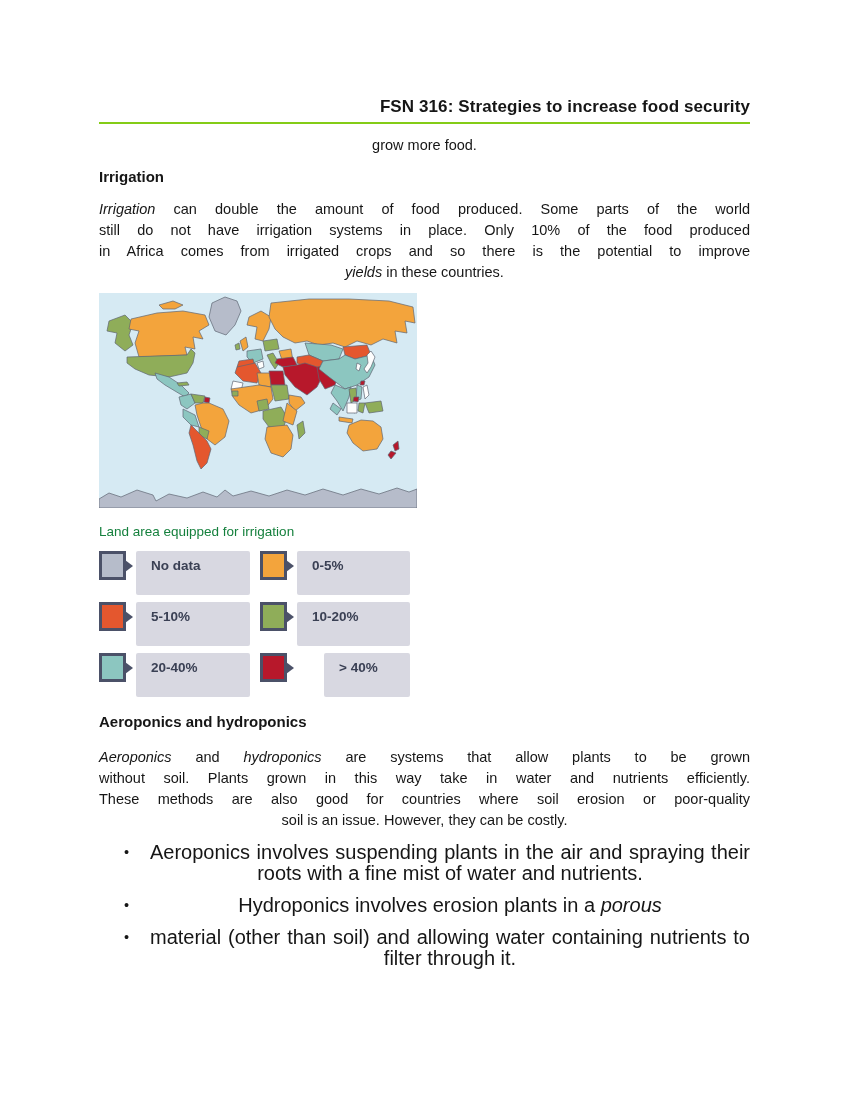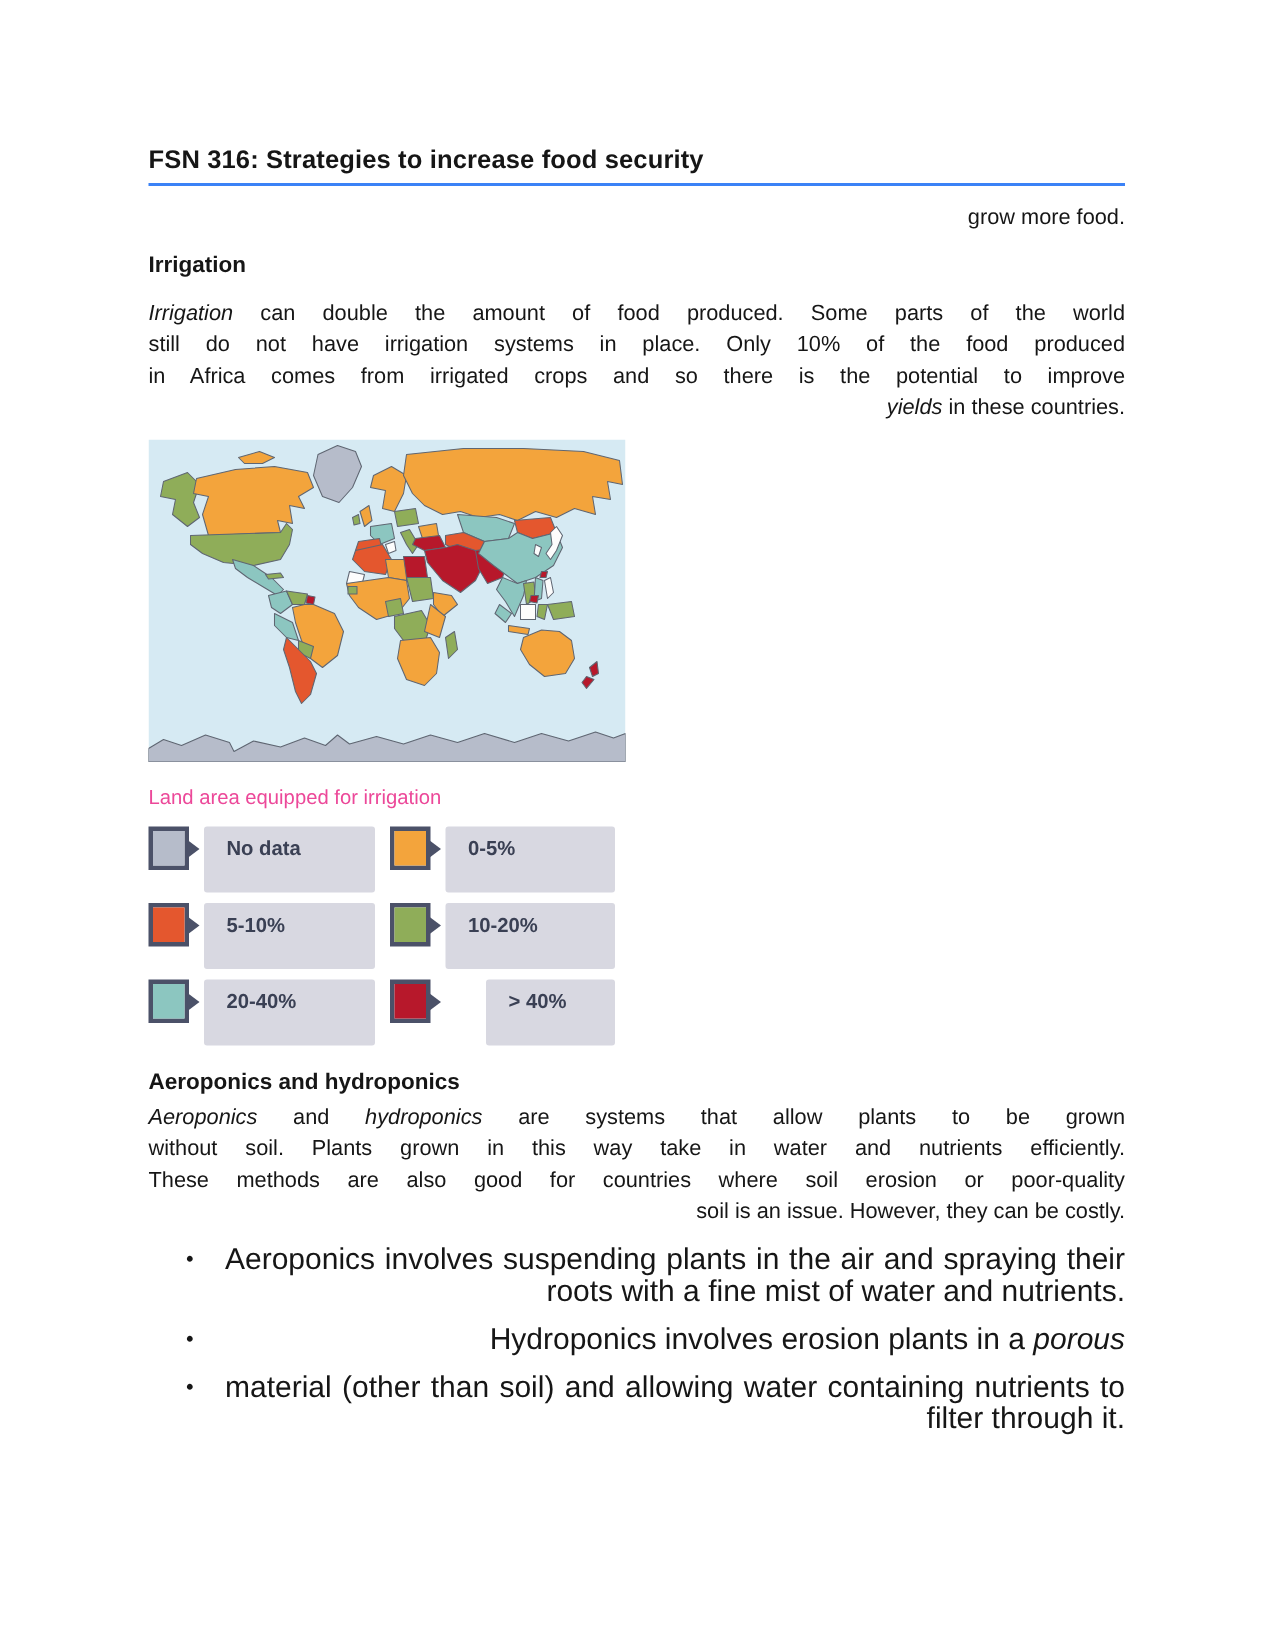--- a/index.html
+++ b/index.html
@@ -3,35 +3,35 @@
 <meta charset="utf-8">
 <style>
   html,body{margin:0;padding:0;}
   body{
     width:850px;height:1100px;background:#ffffff;overflow:hidden;
     font-family:"Liberation Sans","DejaVu Sans",sans-serif;
     color:#161616;
   }
   .page{width:850px;height:1100px;box-sizing:border-box;padding:0 100px 0 99px;}
   .title{
-    margin-top:96px;font-size:17px;font-weight:bold;text-align:left;
-    line-height:22px;padding-bottom:4px;border-bottom:2px solid #3b82f6;
+    margin-top:96px;font-size:17px;font-weight:bold;text-align:right;
+    line-height:22px;padding-bottom:4px;border-bottom:2px solid #84cc16;
     letter-spacing:.1px;
   }
   .body-p{font-size:14.5px;line-height:21px;margin:0;}
   .p-intro{margin-top:11px;}
   .hsec{font-size:15px;font-weight:bold;line-height:19px;margin:0;}
   .h-irr{margin-top:11px;}
   .p-irr{margin-top:13px;}
   .jl{display:block;text-align:justify;text-align-last:justify;}
-  .jl-last{display:block;text-align:right;}
+  .jl-last{display:block;text-align:center;}
   .map-wrap{margin-top:10px;width:318px;height:215px;}
   .map-wrap svg{display:block;}
   .brd{stroke:#5f6672;stroke-width:0.7;stroke-linejoin:round;}
-  .caption{margin-top:15px;font-size:13.5px;line-height:17px;color:#ec4899;}
+  .caption{margin-top:15px;font-size:13.5px;line-height:17px;color:#15803d;}
   .legend{
     margin-top:11px;width:311px;
     display:grid;grid-template-columns:151px 150px;column-gap:10px;row-gap:7px;
   }
   .lg-item{display:flex;height:44px;}
   .lg-swatch{
     position:relative;width:21px;height:23px;flex:0 0 auto;
     border:3px solid var(--swatch-border,#4b5168);
   }
   .lg-fill{display:block;width:100%;height:100%;}
@@ -39,21 +39,21 @@
     position:absolute;right:-10px;top:50%;margin-top:-6px;width:0;height:0;
     border-left:8px solid var(--swatch-border,#4b5168);
     border-top:6px solid transparent;border-bottom:6px solid transparent;
   }
   .lg-label{
     flex:1;margin-left:10px;border-radius:2px;
     font-size:13.5px;font-weight:bold;color:var(--label-text,#3a4054);
     line-height:29px;padding-left:15px;box-sizing:border-box;
   }
   .h-aero{margin-top:15px;}
-  .p-aero{margin-top:4px;}
+  .p-aero{margin-top:16px;}
   ul.blist{margin:11px 0 0 0;padding:0;list-style:none;}
   ul.blist li{
     position:relative;padding-left:51px;margin-bottom:11px;
     font-size:20px;line-height:21px;
   }
   ul.blist li::before{
     content:"\2022";position:absolute;left:25px;top:0;
     font-size:14.5px;line-height:21px;color:#161616;
   }
   em{font-style:italic;}

